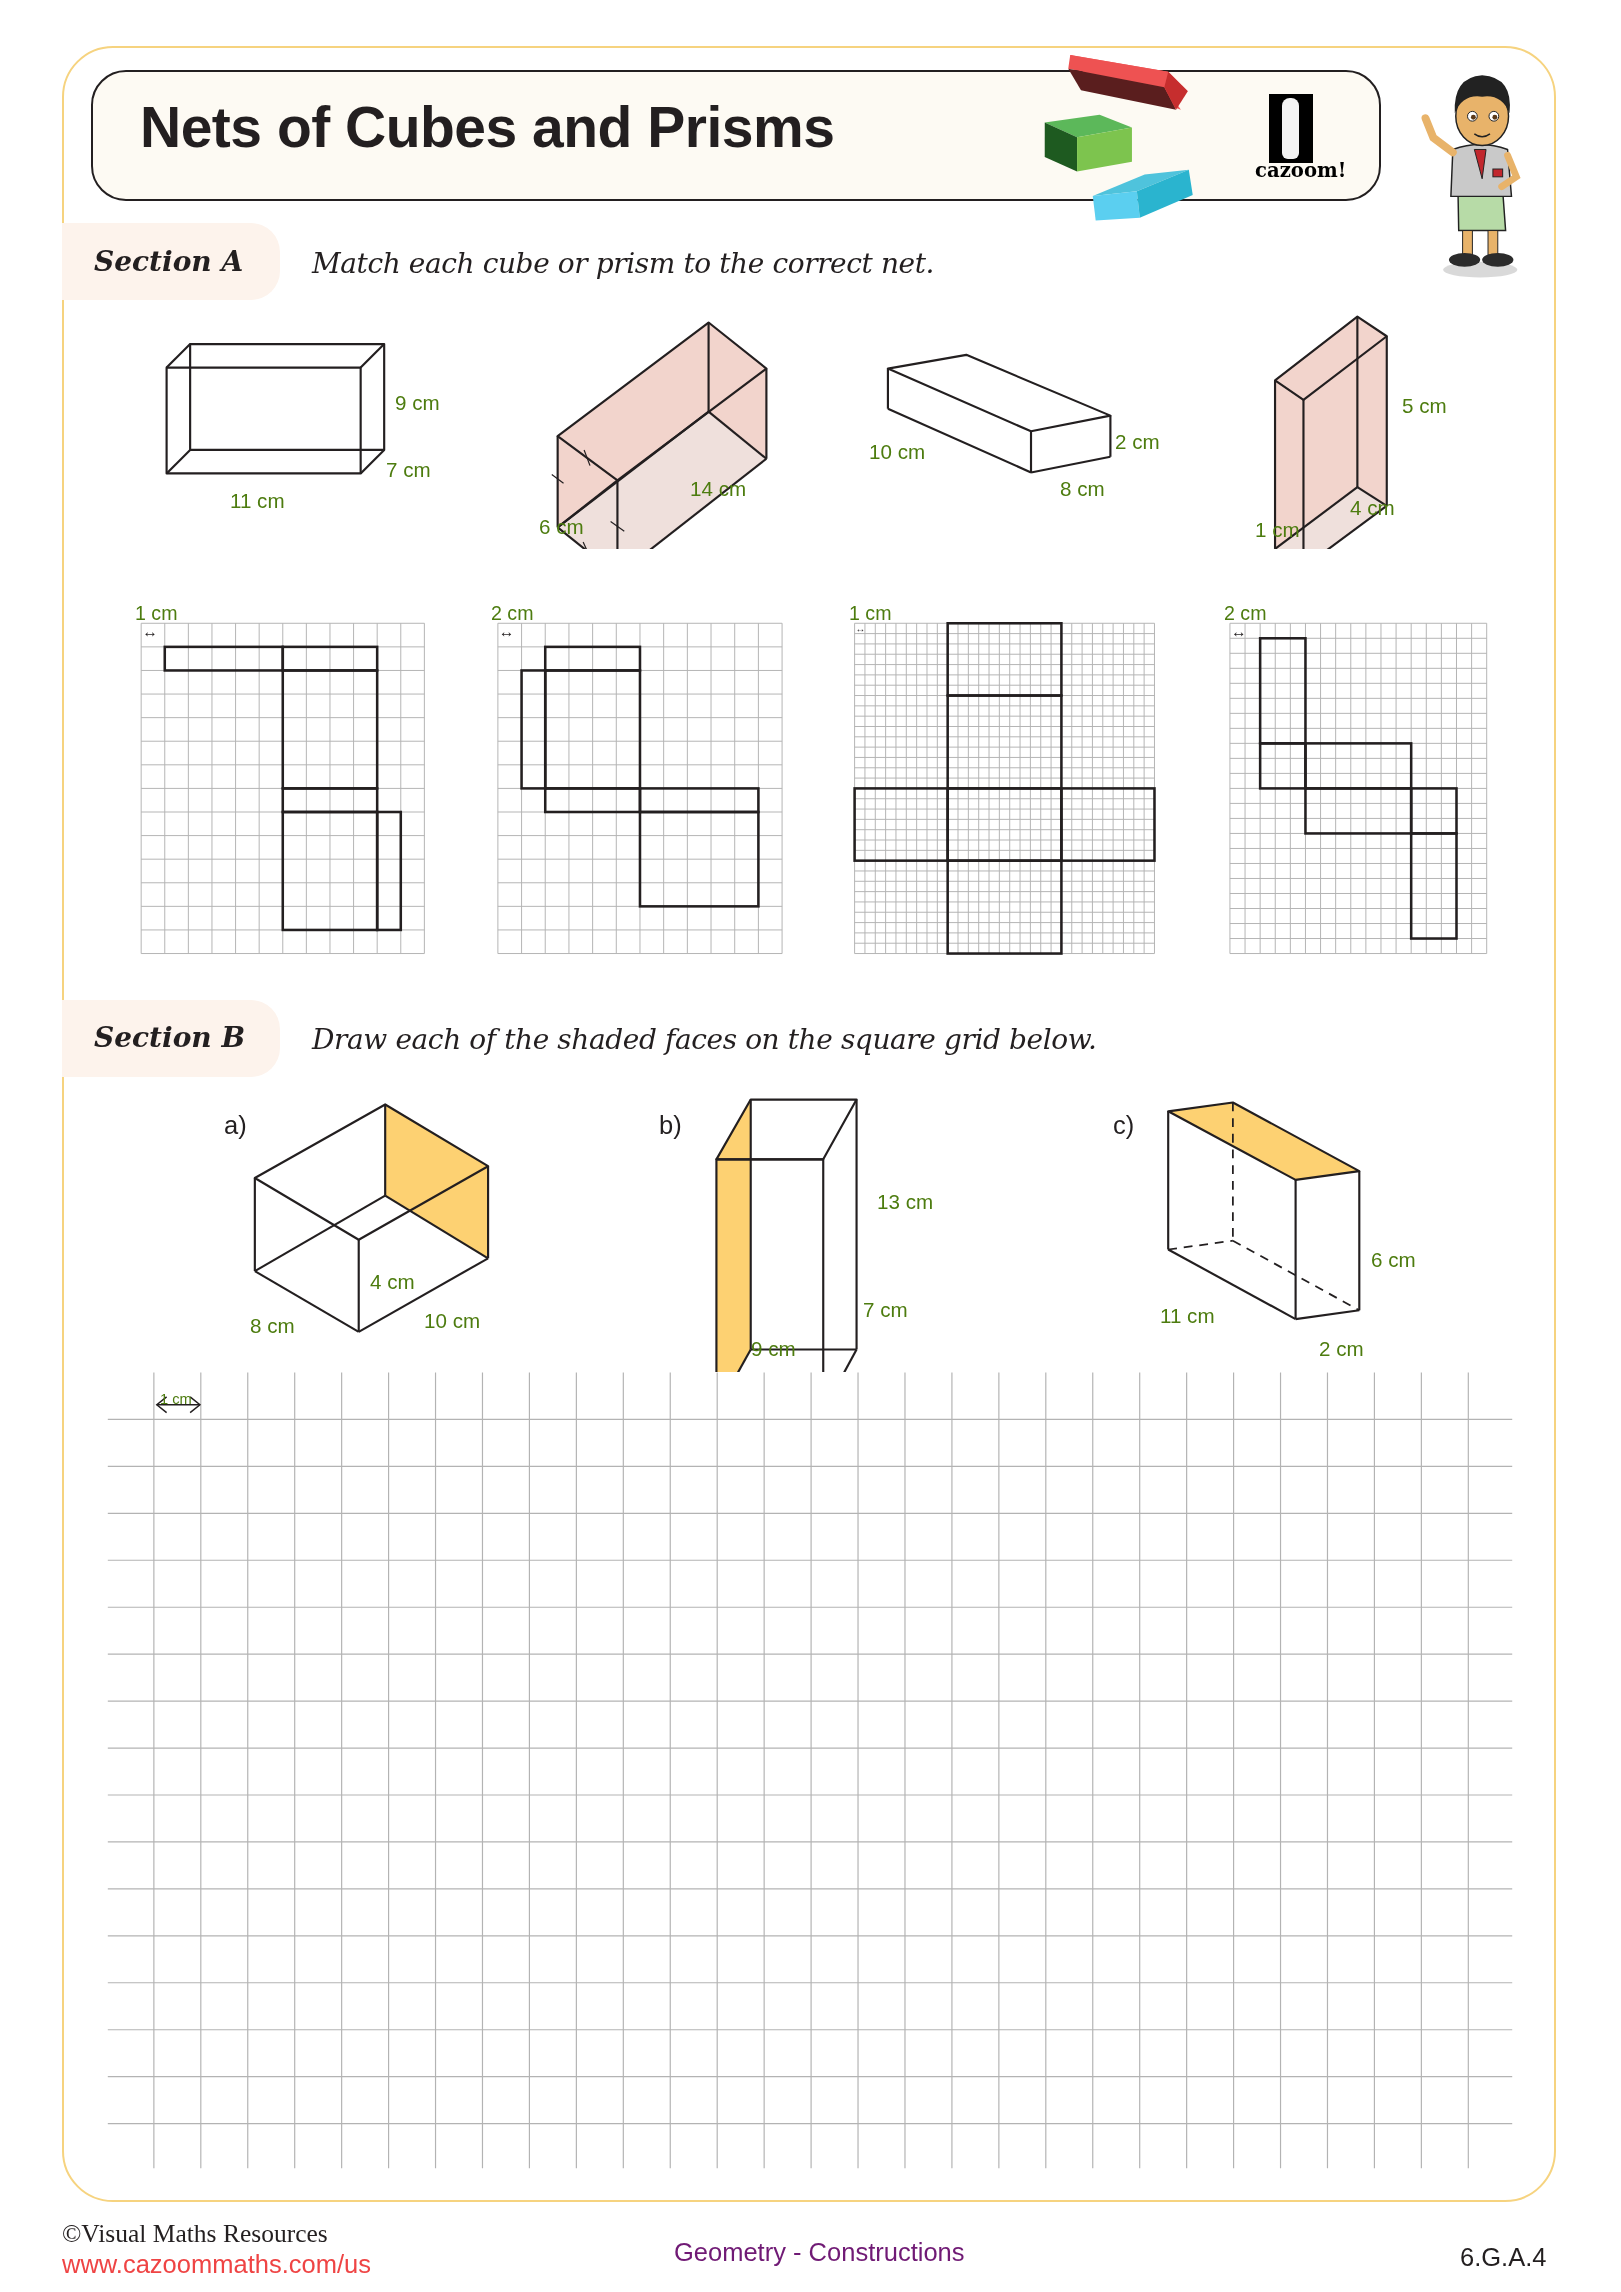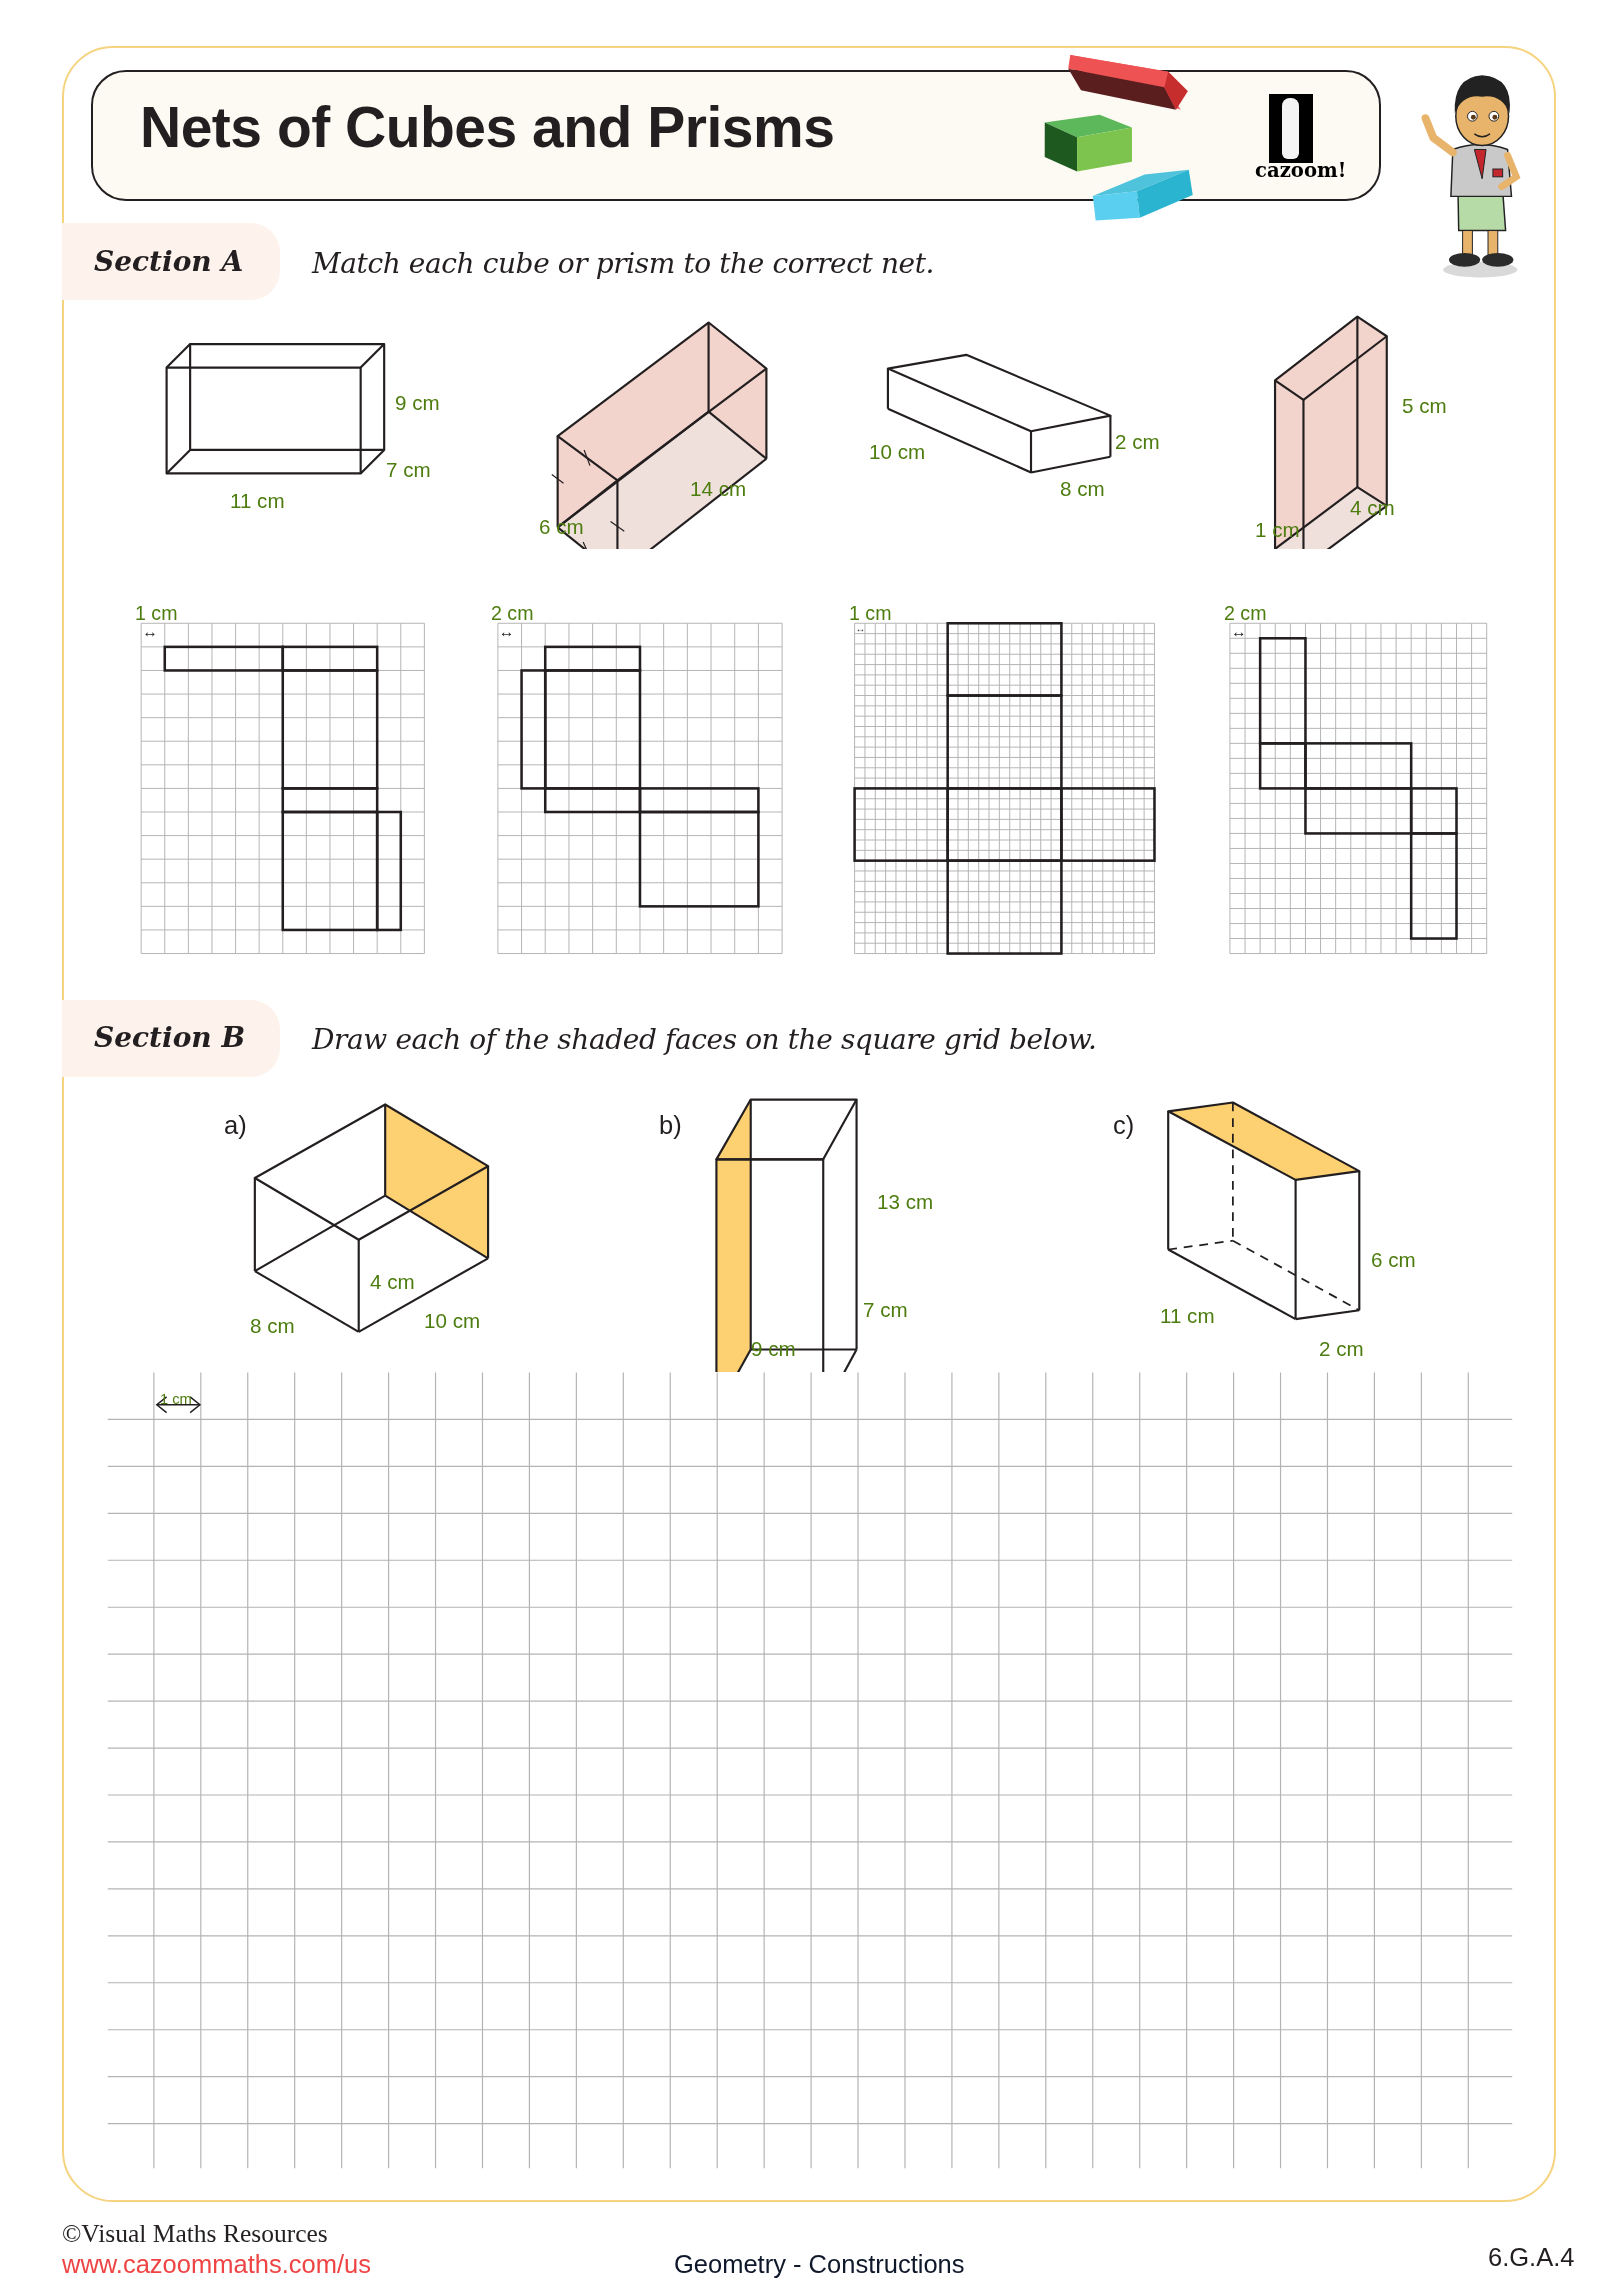--- a/index.html
+++ b/index.html
@@ -13,22 +13,22 @@
   .logo .word { position: absolute; left: -3.9px; top: 65px; font-family: "DejaVu Serif", serif; font-weight: bold; font-size: 19.6px; color: #000; white-space: nowrap; }
   .mascot { position: absolute; left: 1404px; top: 59px; width: 127px; height: 221px; }
   .section-pill { position: absolute; left: 62px; width: 218px; height: 77px; background: #fdf3ec; border-radius: 0 29px 29px 0; }
   .section-label { position: absolute; left: 94px; font-family: "DejaVu Serif", serif; font-style: italic; font-weight: bold; font-size: 28px; color: #231f20; white-space: nowrap; text-align: right; }
   .section-instr { position: absolute; left: 312px; font-family: "DejaVu Serif", serif; font-style: italic; font-size: 28px; color: #231f20; white-space: nowrap; letter-spacing: -0.4px; text-align: center; }
   .fig { position: absolute; left: 0; top: 0; }
   .lbl { position: absolute; font-family: "Liberation Sans", sans-serif; font-size: 20.6px; color: #4d7c0f; white-space: nowrap; margin-top: 8px; }
   .qlbl { position: absolute; font-family: "Liberation Sans", sans-serif; font-size: 25.5px; color: #231f20; }
   .footer-left { position: absolute; left: 62px; top: 2219px; font-size: 25.5px; color: #231f20; font-family: Liberation Serif, serif; }
   .footer-link { position: absolute; left: 62px; top: 2250px; font-size: 25.5px; color: #ef4444; }
-  .footer-center { position: absolute; left: 674px; top: 2238px; font-size: 25.5px; color: #0f172a; margin-top: 12px; }
-  .footer-right { position: absolute; left: 1460px; top: 2243px; font-size: 25.5px; color: #231f20; margin-left: 28px; }
+  .footer-center { position: absolute; left: 674px; top: 2238px; font-size: 25.5px; color: #701a75; }
+  .footer-right { position: absolute; left: 1460px; top: 2243px; font-size: 25.5px; color: #231f20; }
 </style>
 </head>
 <body>
 
 <div class="frame"></div>
 
 <div class="title-box"></div>
 <div class="title">Nets of Cubes and Prisms</div>
 
 <svg class="fig" width="1621" height="255" style="pointer-events:none" viewBox="0 0 1654 260">

